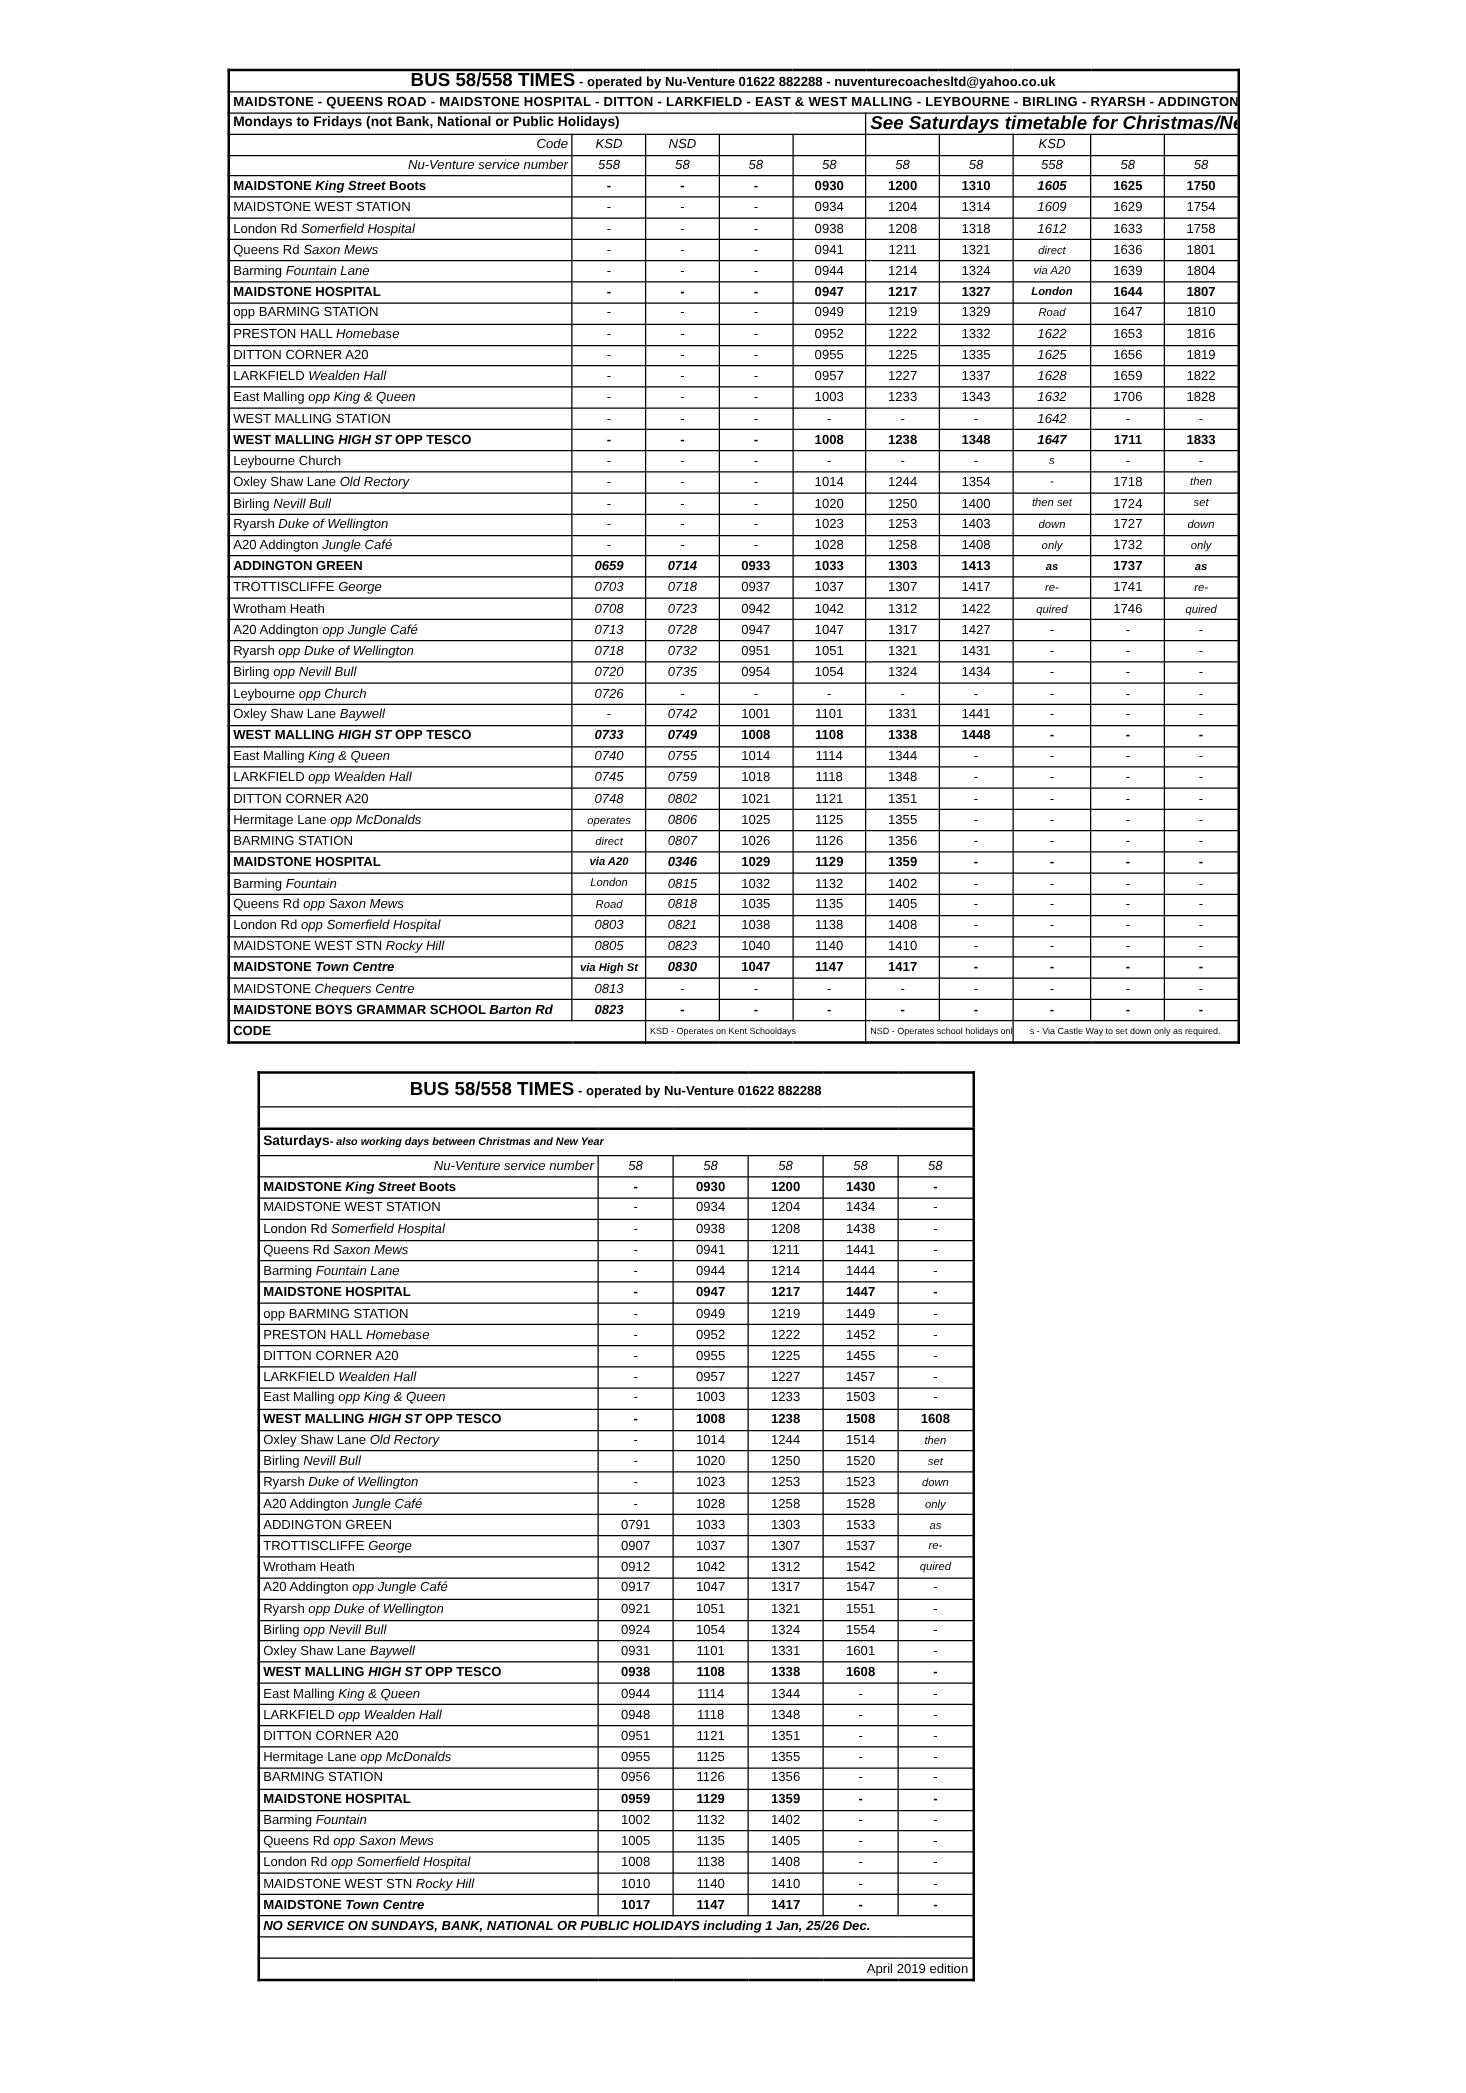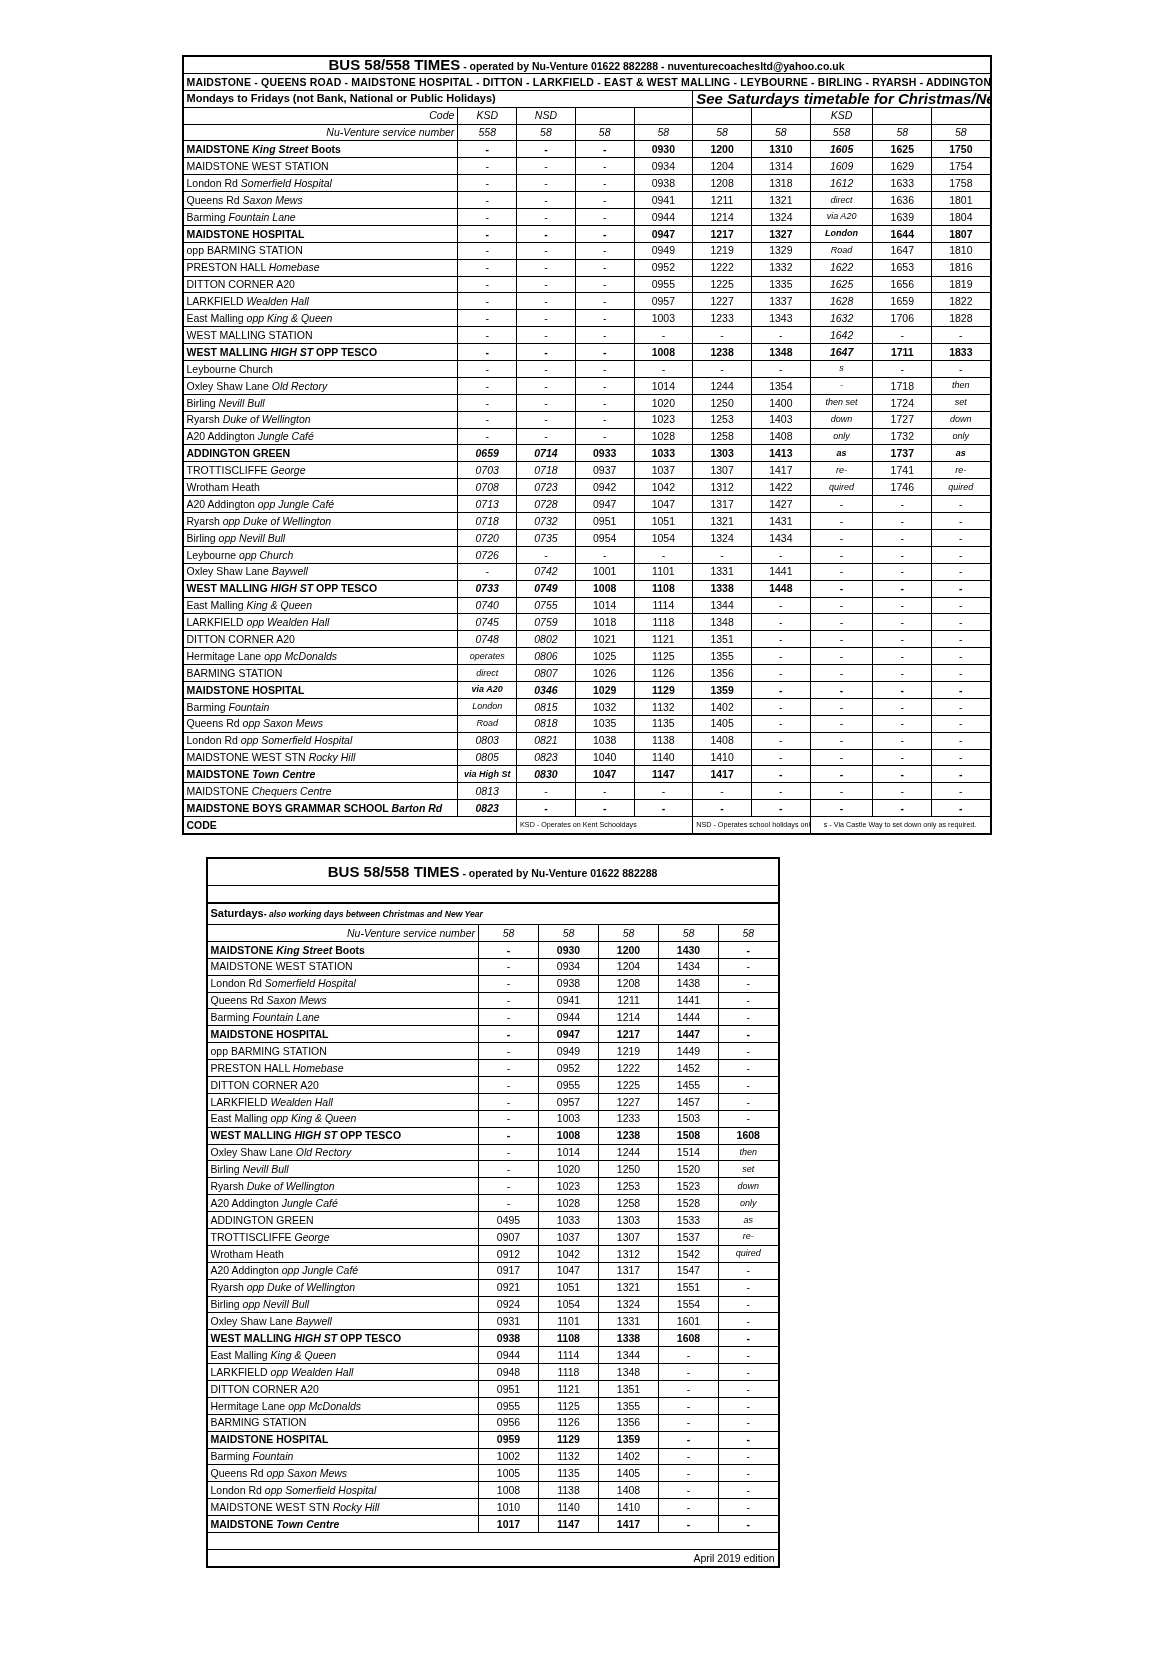--- a/index.html
+++ b/index.html
@@ -884,21 +884,21 @@
             <tr>
               <td class="stop"><span>A20 Addington </span><span class="it">Jungle Café</span></td>
               <td class="tm">-</td>
               <td class="tm">1028</td>
               <td class="tm">1258</td>
               <td class="tm">1528</td>
               <td class="tm small">only</td>
             </tr>
             <tr>
               <td class="stop"><span>ADDINGTON GREEN</span></td>
-              <td class="tm">0495</td>
+              <td class="tm">0791</td>
               <td class="tm">1033</td>
               <td class="tm">1303</td>
               <td class="tm">1533</td>
               <td class="tm small">as</td>
             </tr>
             <tr>
               <td class="stop"><span>TROTTISCLIFFE </span><span class="it">George</span></td>
               <td class="tm">0907</td>
               <td class="tm">1037</td>
               <td class="tm">1307</td>
@@ -1036,20 +1036,23 @@
             <tr class="major">
               <td class="stop"><span>MAIDSTONE </span><span class="it">Town Centre</span></td>
               <td class="tm">1017</td>
               <td class="tm">1147</td>
               <td class="tm">1417</td>
               <td class="tm">-</td>
               <td class="tm">-</td>
             </tr>
           </tbody>
         <tbody>
+          <tr class="noserv">
+            <td colspan="6">NO SERVICE ON SUNDAYS, BANK, NATIONAL OR PUBLIC HOLIDAYS including 1 Jan, 25/26 Dec.</td>
+          </tr>
           <tr class="blank2">
             <td colspan="6">&nbsp;</td>
           </tr>
           <tr class="edition">
             <td colspan="6">April 2019 edition</td>
           </tr>
         </tbody>
       </table>
     </div>
   </div>

